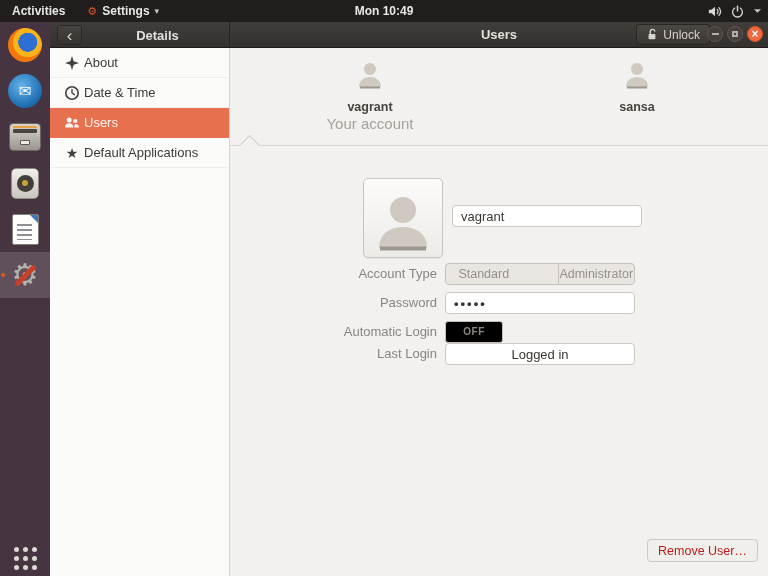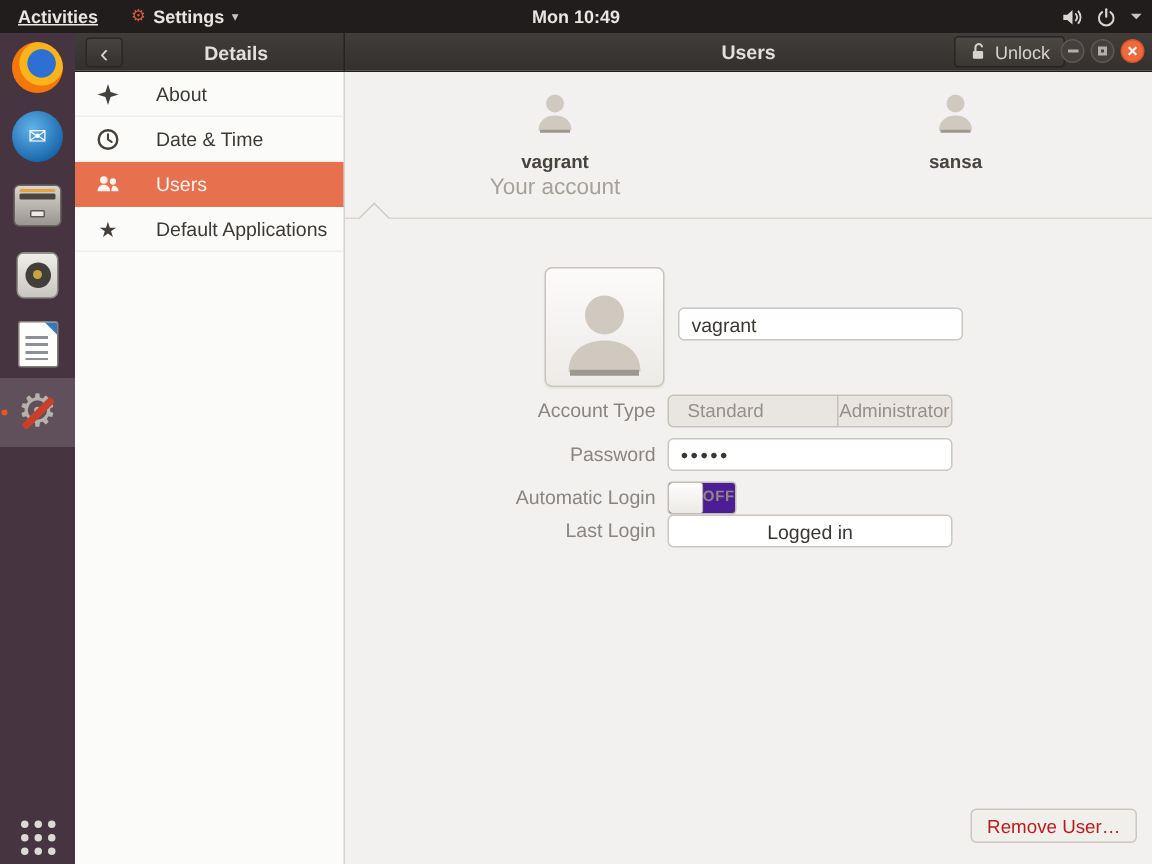--- a/index.html
+++ b/index.html
@@ -3,21 +3,21 @@
 <meta charset="utf-8">
 <style>
   * { margin:0; padding:0; box-sizing:border-box; }
   html,body { width:768px; height:576px; }
   body { font-family:"Liberation Sans","DejaVu Sans",sans-serif; overflow:hidden; background:#f2f1ef; }
   #screen { position:relative; width:768px; height:576px; overflow:hidden; }
 
   
   #topbar { position:absolute; left:0; top:0; width:768px; height:22px; background:#211d1d;
             display:flex; align-items:center; color:#e8e6e3; font-size:12px; font-weight:bold; }
-  .tb-activities { padding:11px 12px; height:100%; display:flex; align-items:center; cursor:default;text-decoration:underline; }
+  .tb-activities { padding:11px 12px; height:100%; display:flex; align-items:center; cursor:default; }
   .tb-appmenu { display:flex; align-items:center; gap:5px; padding:0 10px; height:100%; }
   .tb-gear-mini { font-size:11px; color:#d25a3c; line-height:1; }
   .tb-caret { font-size:9px; color:#c8c4c0; }
   .tb-clock { position:absolute; left:0; right:0; text-align:center; pointer-events:none; }
   .tb-status { position:absolute; right:6px; top:0; height:22px; display:flex; align-items:center; gap:9px; }
   .tb-status svg { display:block; }
 
   
   #dock { position:absolute; left:0; top:22px; width:50px; height:554px; background:#463440; }
   .dock-item { position:relative; width:50px; height:46px; display:flex; align-items:center; justify-content:center; }
@@ -71,21 +71,21 @@
   .win-controls { position:absolute; right:5px; top:4px; display:flex; gap:4px; }
   .wc { width:16px; height:16px; border-radius:50%; display:flex; align-items:center; justify-content:center; }
   .wc-min, .wc-max { background:#45403d; border:1px solid #5c5753; }
   .wc-min i { width:7px; height:2px; background:#b3afaa; }
   .wc-max i { width:6px; height:6px; border:2px solid #b3afaa; }
   .wc-close { background:#ee6a3e; border:1px solid #d35427; color:#fff; font-size:12px; font-weight:bold; line-height:1; }
 
   
   #sidebar { position:absolute; left:50px; top:48px; width:180px; height:528px; background:#fbfbfa;
      border-right:1px solid #d5d2ce; }
-  .side-row { height:30px; display:flex; align-items:center; gap:24px; padding-left:14px;
+  .side-row { height:30px; display:flex; align-items:center; gap:4px; padding-left:14px;
      font-size:13px; color:#3d3a36; border-bottom:1px solid #f0eeec; }
   .side-row svg, .side-row .glyph { width:16px; text-align:center; flex:0 0 16px; }
   .side-row .glyph { font-size:14px; line-height:1; color:#44403c; }
   .side-row.selected { background:#e7704e; color:#fdf3ef; border-bottom-color:#e7704e; }
 
   
   #content { position:absolute; left:230px; top:48px; width:538px; height:528px; background:#f2f1ef; }
 
   .carousel-user { position:absolute; top:12px; width:120px; text-align:center; }
   .carousel-user .uname { font-size:12.5px; font-weight:bold; color:#47433e; margin-top:4px; }
@@ -106,22 +106,22 @@
 
   #form-rows { position:absolute; left:0; top:215px; width:538px; }
   .frow { position:absolute; left:0; width:420px; height:22px; display:flex; }
   .frow .flabel { flex:0 0 215px; text-align:right; padding-right:8px; font-size:13px; color:#8a8580; line-height:22px; }
   .frow .fctrl { flex:0 0 190px; }
   .segmented { display:flex; width:190px; height:22px; border:1px solid #c6c1bb; border-radius:4px;
      overflow:hidden; background:#e9e6e2;gap:36px; }
   .segmented .seg { flex:1; text-align:center; font-size:12.5px; color:#95908a; line-height:20px; }
   .segmented .seg + .seg { border-left:1px solid #c6c1bb; }
   .pwd-entry { letter-spacing:2px; font-weight:bold; }
-  .switch { width:46px; height:22px; border:1px solid #c2bdb7; border-radius:3px; background:#4c1d95;
-     display:flex; overflow:hidden; }
+  .switch { width:58px; height:22px; border:1px solid #c2bdb7; border-radius:3px; background:#000000;
+     display:flex; overflow:hidden;flex-direction:column; }
   .switch .handle { width:29px; height:100%; background:linear-gradient(#fdfdfc,#eceae7);
      border-right:1px solid #b8b3ad; border-radius:2px; }
   .switch .state { flex:1; text-align:center; font-size:10px; font-weight:bold; color:#8d8880;
      line-height:20px; letter-spacing:.5px; }
   .btn-entry { text-align:center; background:#fff; }
   .remove-btn { position:absolute; right:10px; bottom:14px; height:23px; padding:0 10px;
      border:1px solid #ccc7c1; border-radius:4px; background:#f1efec; color:#b91c1c; font-size:12.5px; }
 
   .sil { fill:#cfc9c0; }
   .sil-base { fill:#9d988f; }

